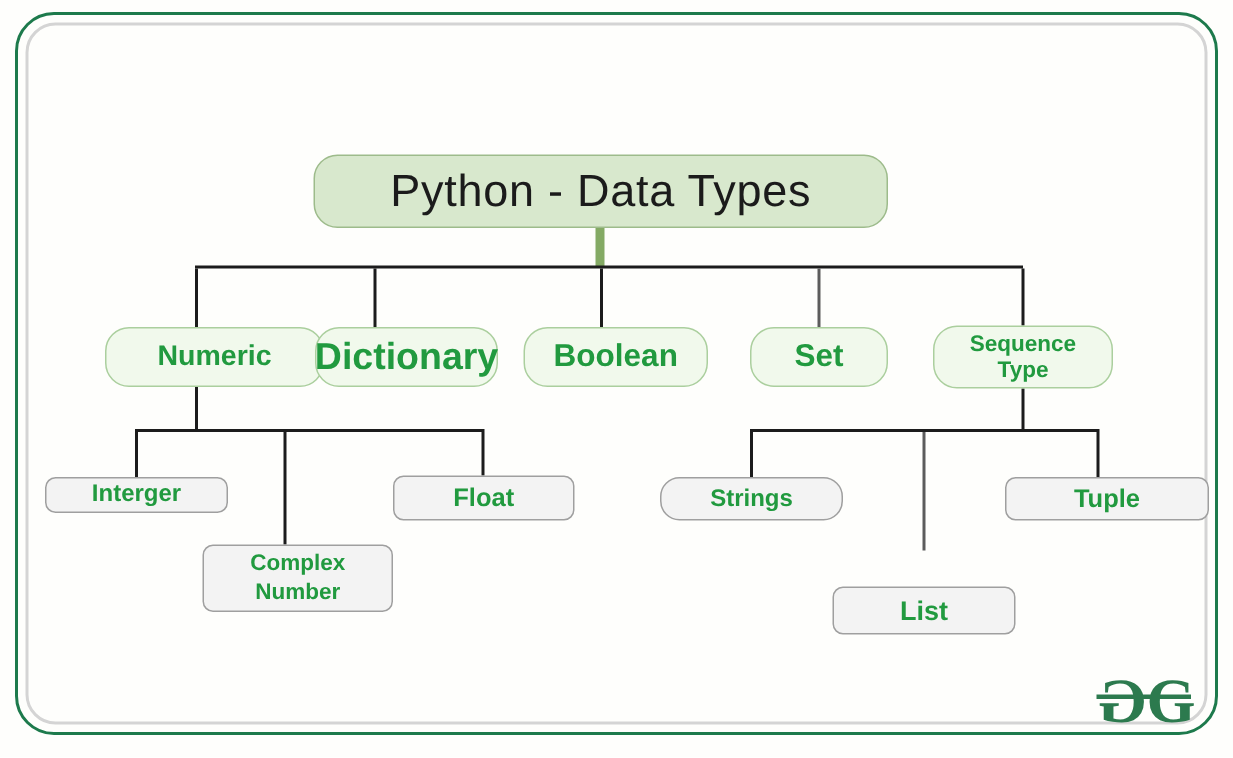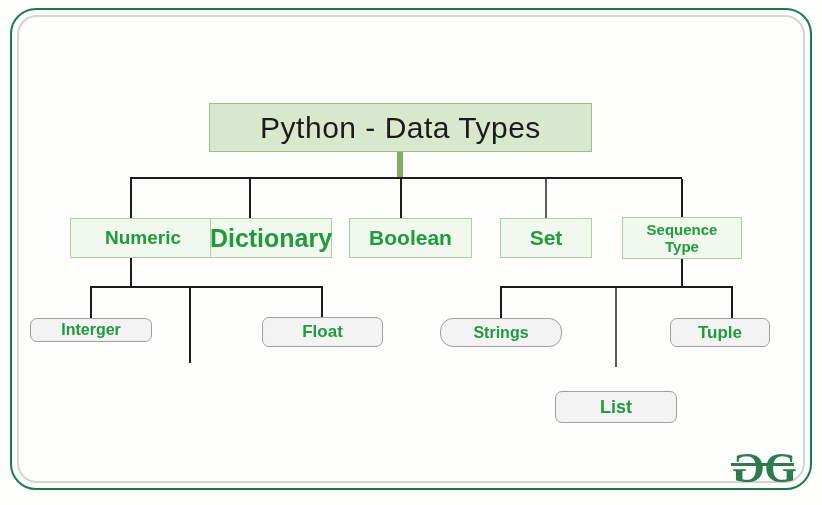--- a/index.html
+++ b/index.html
@@ -16,21 +16,21 @@
     border:2px solid #1d7a4c;border-radius:26px;
   }
   .frame-inner{
     position:absolute;left:17px;top:15px;width:784px;height:464px;
     border:2px solid #d4d4d4;border-radius:20px;
   }
   
   .node{
     position:absolute;box-sizing:border-box;
     display:flex;align-items:center;justify-content:center;
-    text-align:center;border-radius:0;
+    text-align:center;border-radius:16px;
     font-weight:bold;color:#219a3f;
   }
   .node-root{
     left:209px;top:103px;width:383px;height:49px;
     background:#d8e8cd;border:1px solid #9dbb8b;
     color:#1b1b1b;font-weight:400;font-size:30px;letter-spacing:.5px;
   }
   .node-branch{
     background:#f1f9ec;border:1.5px solid #abcf9e;
   }
@@ -40,21 +40,21 @@
   .n-numeric   {left:70px; top:218px;width:146px;height:40px;font-size:19px;}
   .n-dictionary{left:210px;top:218px;width:122px;height:40px;font-size:25px;}
   .n-boolean   {left:349px;top:218px;width:123px;height:40px;font-size:21px;}
   .n-set       {left:500px;top:218px;width:92px; height:40px;font-size:21px;}
   .n-sequence  {left:622px;top:217px;width:120px;height:42px;font-size:15px;line-height:1.15;padding:0 14px;}
   .n-interger  {left:30px; top:318px;width:122px;height:24px;font-size:16px;}
   .n-complex   {left:135px;top:363px;width:127px;height:45px;font-size:15px;line-height:1.25;padding:0 24px;}
   .n-float     {left:262px;top:317px;width:121px;height:30px;font-size:17px;}
   .n-strings   {left:440px;top:318px;width:122px;height:29px;font-size:16px;border-radius:13px;}
   .n-list      {left:555px;top:367px;width:122px;height:32px;font-size:18px;margin-top:24px;}
-  .n-tuple     {left:670px;top:318px;width:100px;height:29px;font-size:17px;}
+  .n-tuple     {left:670px;top:318px;width:136px;height:29px;font-size:17px;}
   
   .line{position:absolute;background:#1c1c1c;}
   .line.gray{background:#5c5c5c;}
   .line.green{background:#84aa64;}
   .c-root-stub {left:397px;top:152px;width:6px;height:26px;}
   .c-h1        {left:130px;top:177px;width:552px;height:2px;}
   .c-d-numeric {left:130px;top:179px;width:2px;height:39px;}
   .c-d-dict    {left:249px;top:179px;width:2px;height:39px;}
   .c-d-boolean {left:400px;top:179px;width:2px;height:39px;}
   .c-d-set     {left:545px;top:179px;width:2px;height:39px;}
@@ -113,20 +113,21 @@
 
   <div class="node node-root">Python - Data Types</div>
 
   <div class="node node-branch n-numeric">Numeric</div>
   <div class="node node-branch n-dictionary">Dictionary</div>
   <div class="node node-branch n-boolean">Boolean</div>
   <div class="node node-branch n-set">Set</div>
   <div class="node node-branch n-sequence">Sequence Type</div>
 
   <div class="node node-leaf n-interger">Interger</div>
+  <div class="node node-leaf n-complex">Complex Number</div>
   <div class="node node-leaf n-float">Float</div>
 
   <div class="node node-leaf n-strings">Strings</div>
   <div class="node node-leaf n-list">List</div>
   <div class="node node-leaf n-tuple">Tuple</div>
 
   <div class="logo">
     <span class="g flip">G</span><span class="g">G</span>
     <span class="logo-bar"></span>
   </div>

